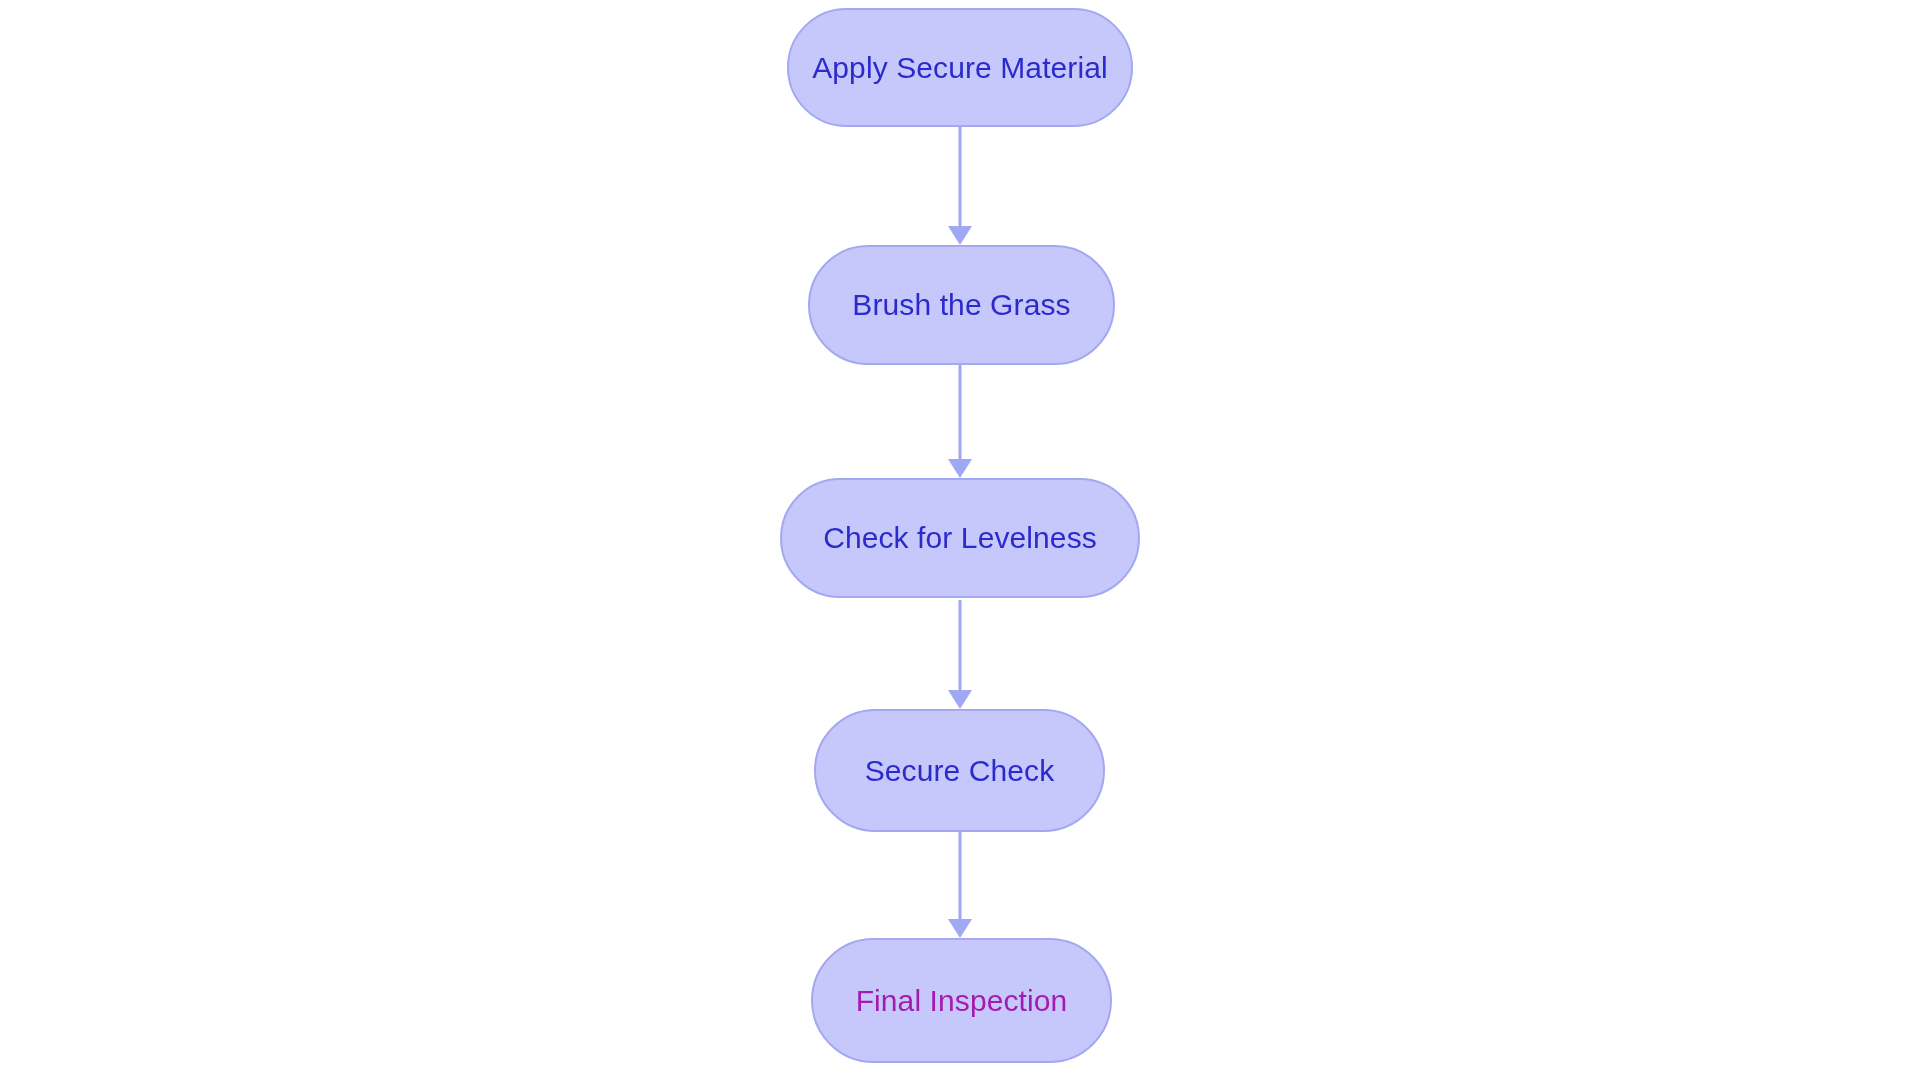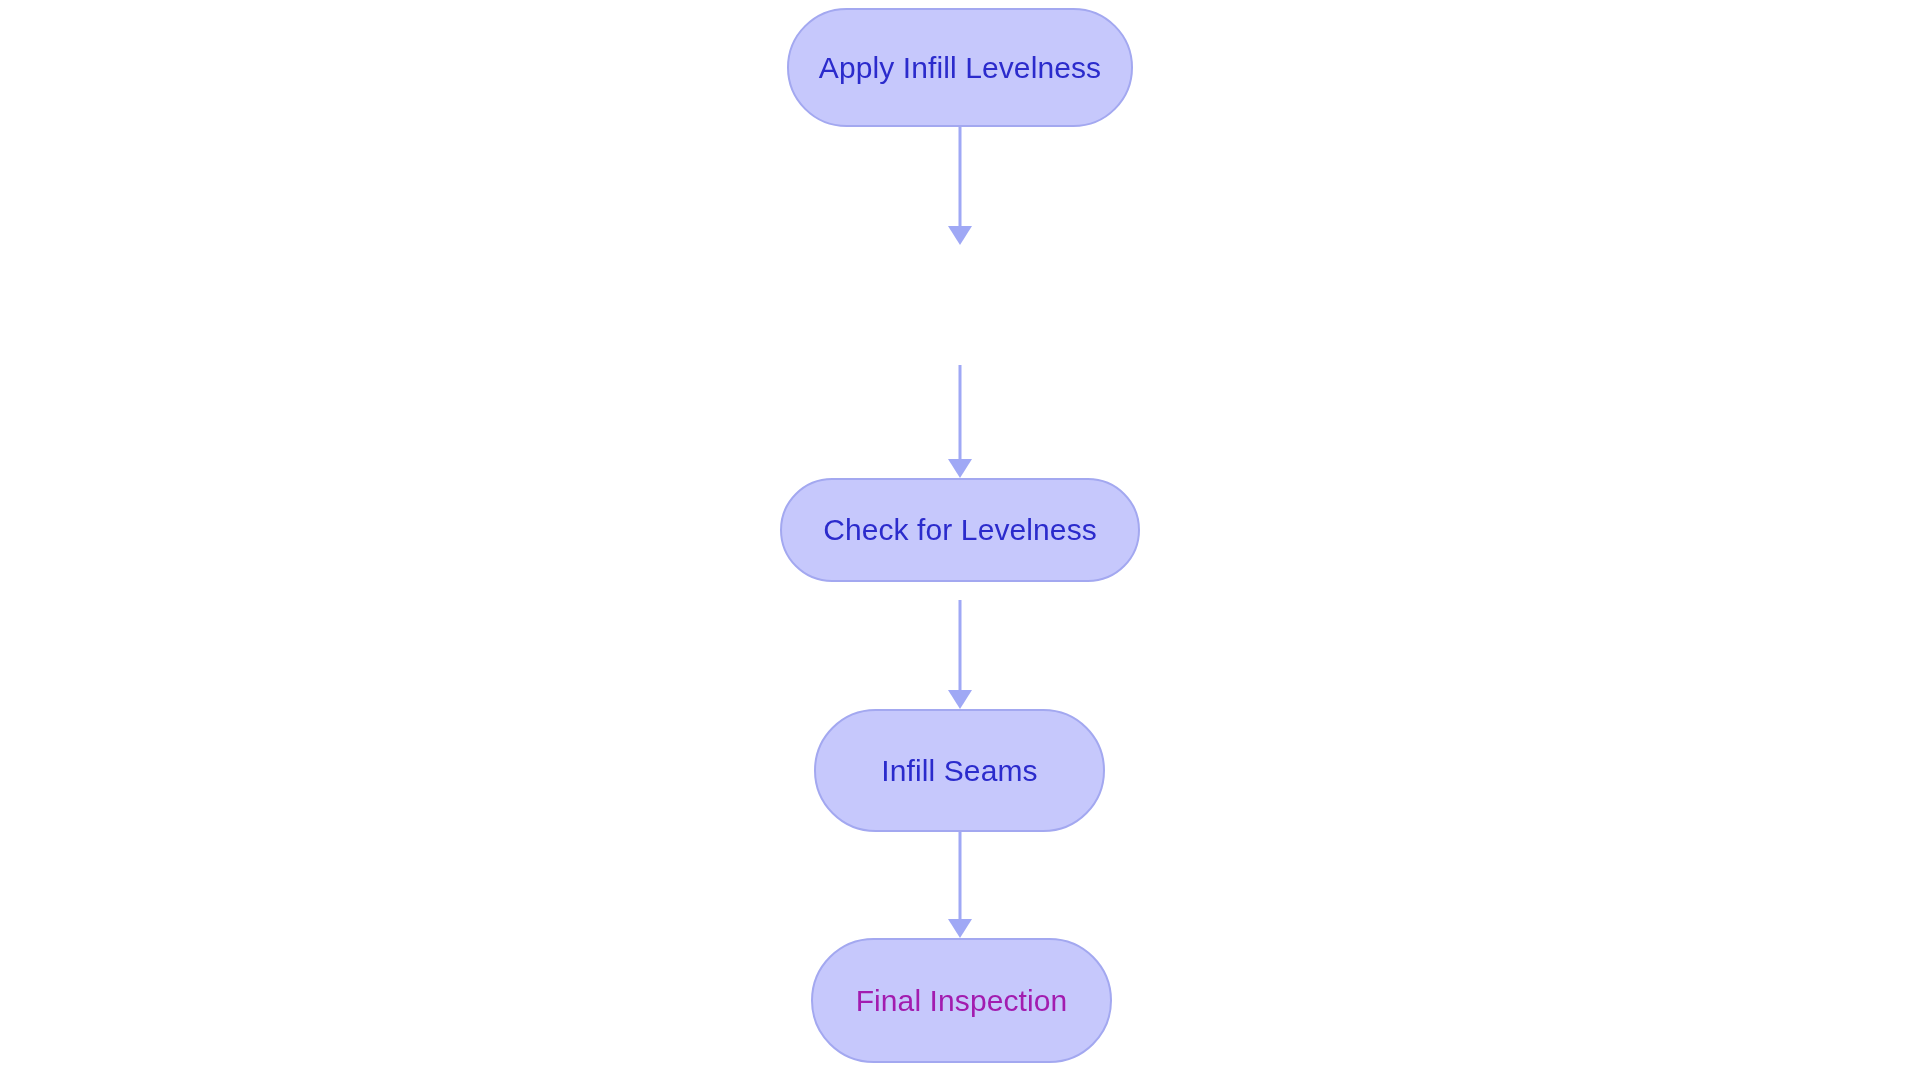--- a/index.html
+++ b/index.html
@@ -83,26 +83,29 @@
         <polygon points="948,690 972,690 960,709" fill="#9FA8F5"></polygon>
       </g>
       <g>
         <rect x="958.5" y="832" width="3" height="87" fill="#9FA8F5"></rect>
         <polygon points="948,919 972,919 960,938" fill="#9FA8F5"></polygon>
       </g>
     </svg>
 
   <div id="node-layer">
       <div class="flow-node" style="left: 787px; top: 8px; width: 346px; height: 119px; background: rgb(198, 200, 252); border-color: rgb(163, 168, 240);">
-        <span class="flow-node-label" style="color: rgb(43, 43, 204);">Apply Infill Levelness</span>
+        <span class="flow-node-label" style="color: rgb(43, 43, 204);">Apply Secure Material</span>
       </div>
-      <div class="flow-node" style="left: 780px; top: 478px; width: 360px; height: 104px; background: rgb(198, 200, 252); border-color: rgb(163, 168, 240); align-items: center;">
+      <div class="flow-node" style="left: 808px; top: 245px; width: 307px; height: 120px; background: rgb(198, 200, 252); border-color: rgb(163, 168, 240);">
+        <span class="flow-node-label" style="color: rgb(43, 43, 204);">Brush the Grass</span>
+      </div>
+      <div class="flow-node" style="left: 780px; top: 478px; width: 360px; height: 120px; background: rgb(198, 200, 252); border-color: rgb(163, 168, 240); align-items: center;">
         <span class="flow-node-label" style="color: rgb(43, 43, 204);">Check for Levelness</span>
       </div>
       <div class="flow-node" style="left: 814px; top: 709px; width: 291px; height: 123px; background: rgb(198, 200, 252); border-color: rgb(163, 168, 240);">
-        <span class="flow-node-label" style="color: rgb(43, 43, 204);">Infill Seams</span>
+        <span class="flow-node-label" style="color: rgb(43, 43, 204);">Secure Check</span>
       </div>
       <div class="flow-node" style="left: 811px; top: 938px; width: 301px; height: 125px; background: rgb(198, 200, 252); border-color: rgb(163, 168, 240);">
         <span class="flow-node-label" style="color: #a21caf;">Final Inspection</span>
       </div>
     </div>
 
 </div>
 
 </body></html>

